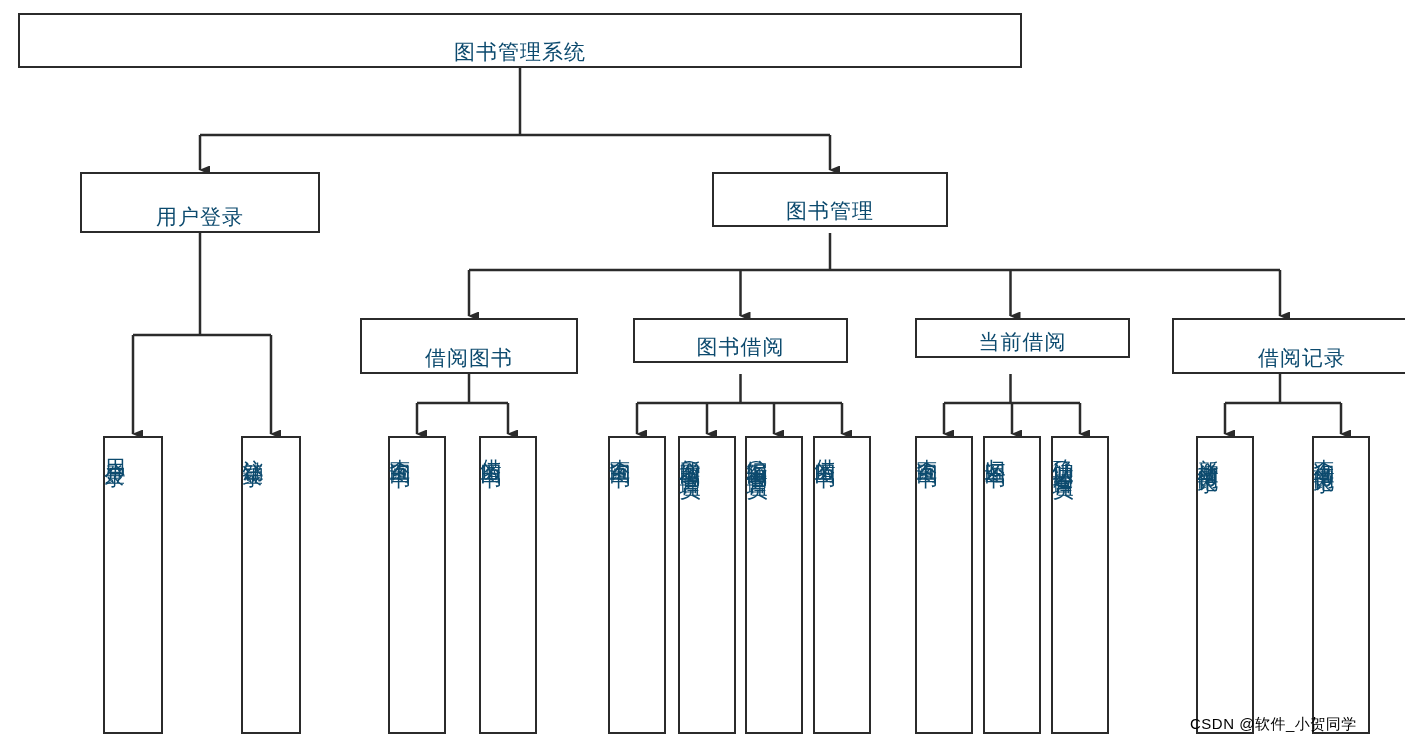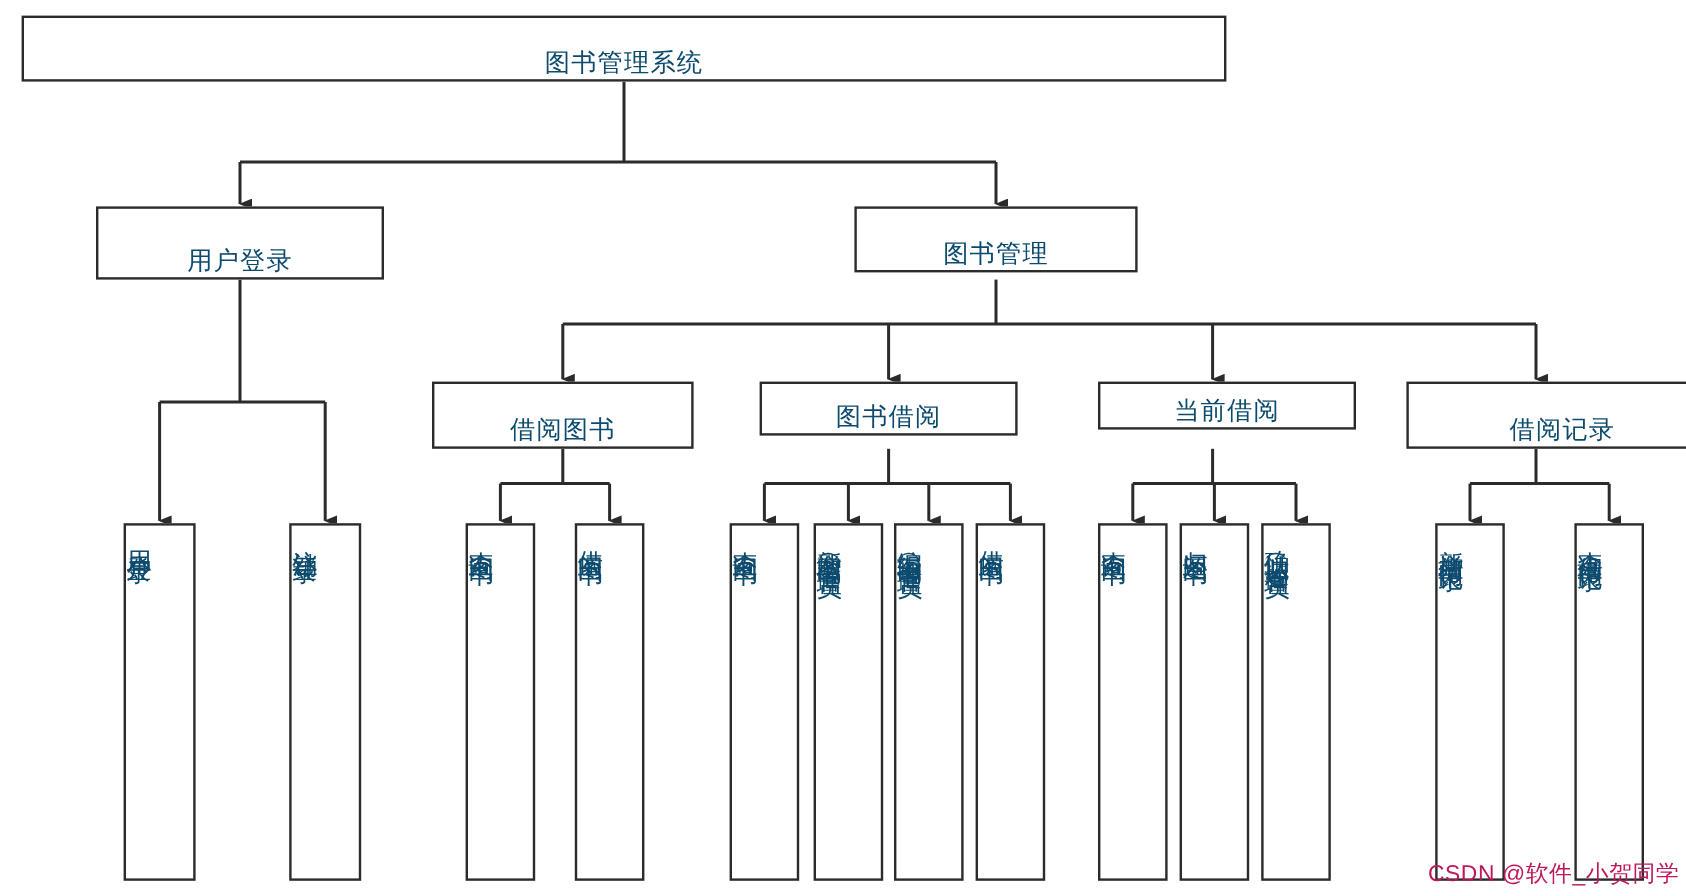--- a/index.html
+++ b/index.html
@@ -46,22 +46,22 @@
     line-height: 1;
     padding-top: 4px;
     justify-content: flex-start;
   }
   .node-label {
     display: block;
     white-space: nowrap;
   }
   .watermark {
     position: absolute;
-    font-size: 19px;
-    color: #be185d;
+    font-size: 15px;
+    color: #000000;
     white-space: nowrap;
     letter-spacing: 0.5px;
   }
 </style>
 </head>
 <body>
 
 <div id="diagram-root">
   <svg class="edges" viewBox="0 0 1405 747" xmlns="http://www.w3.org/2000/svg">
     <defs>

